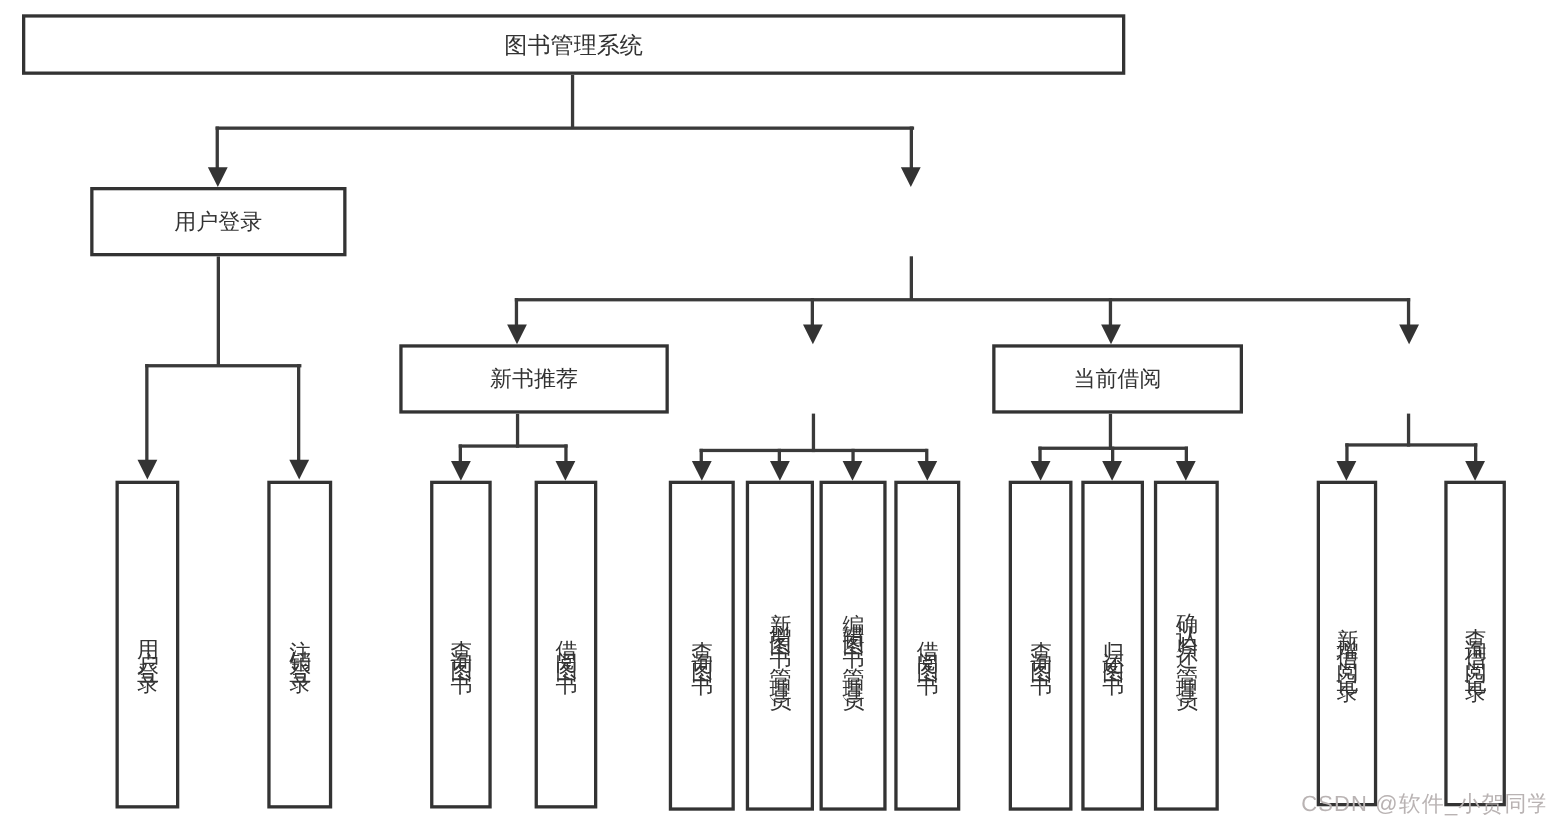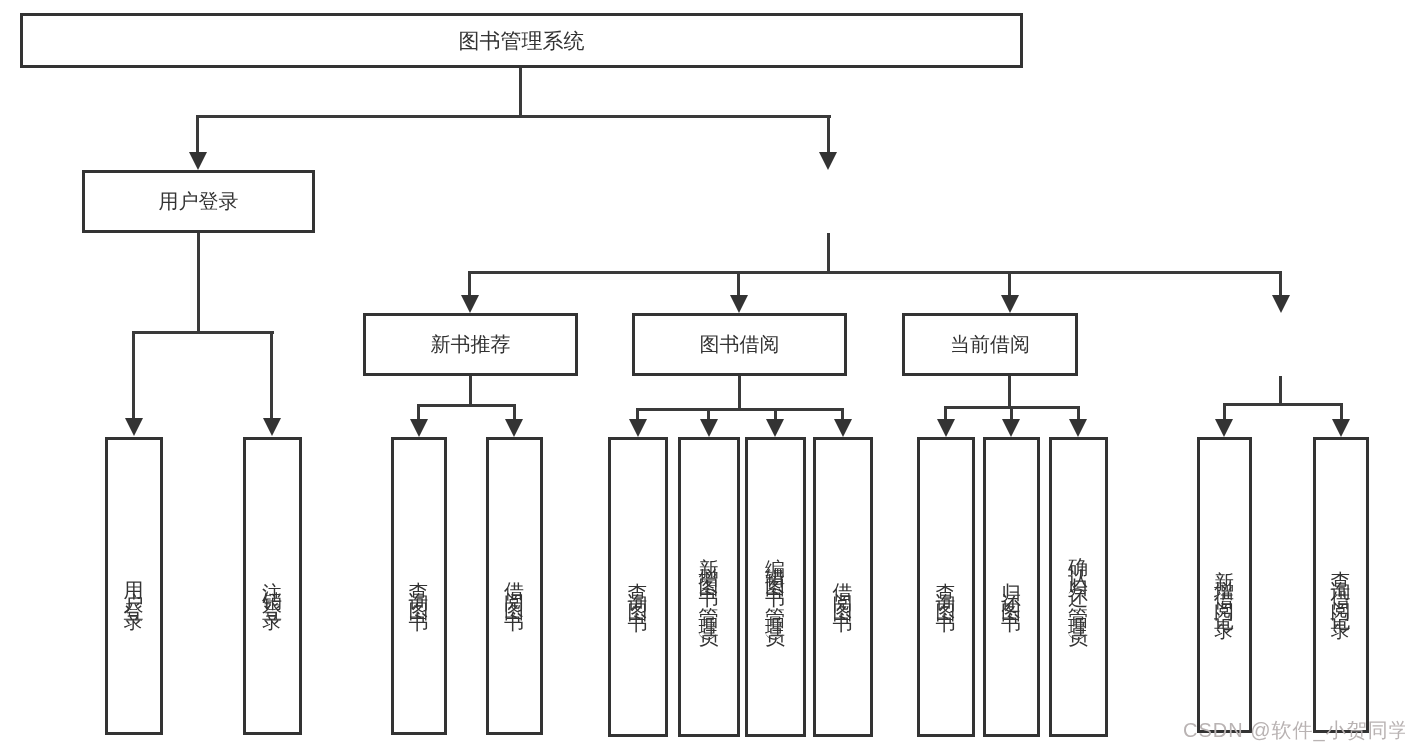--- a/index.html
+++ b/index.html
@@ -86,27 +86,24 @@
   <div class="hline" style="left:468px;top:271px;width:814px;"></div>
   <div class="vline" style="left:468px;top:271px;height:26px;"></div>
   <div class="arrow" style="left:461px;top:295px;"></div>
   <div class="vline" style="left:737px;top:271px;height:26px;"></div>
   <div class="arrow" style="left:730px;top:295px;"></div>
   <div class="vline" style="left:1008px;top:271px;height:26px;"></div>
   <div class="arrow" style="left:1001px;top:295px;"></div>
   <div class="vline" style="left:1279px;top:271px;height:26px;"></div>
   <div class="arrow" style="left:1272px;top:295px;"></div>
 
-  <div class="box" style="left:363px;top:313px;width:215px;height:63px;">
+  <div class="box" style="left:363px;top:313px;width:245px;height:63px;">
     <span>新书推荐</span>
   </div>
-  <div class="box" style="left:632px;top:313px;width:215px;height:63px;">
-    <span>图书借阅</span>
-  </div>
-  <div class="box" style="left:902px;top:313px;width:176px;height:63px;">
+  <div class="box" style="left:902px;top:313px;width:228px;height:63px;">
     <span>当前借阅</span>
   </div>
 
   <div class="vline" style="left:469px;top:376px;height:31px;"></div>
   <div class="hline" style="left:417px;top:404px;width:99px;"></div>
   <div class="vline" style="left:417px;top:404px;height:17px;"></div>
   <div class="arrow" style="left:410px;top:419px;"></div>
   <div class="vline" style="left:513px;top:404px;height:17px;"></div>
   <div class="arrow" style="left:505px;top:419px;"></div>
 

